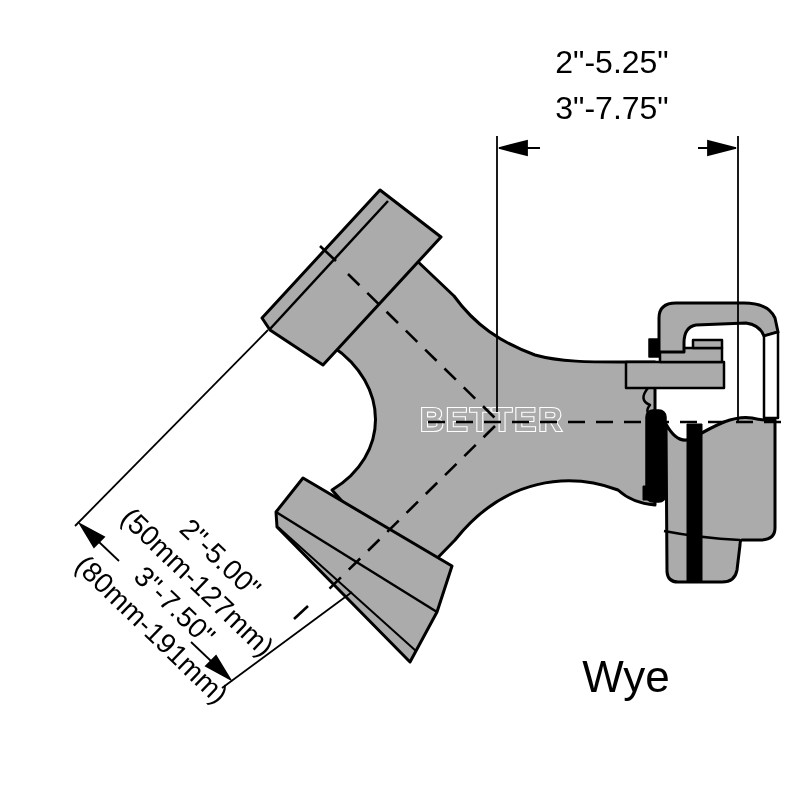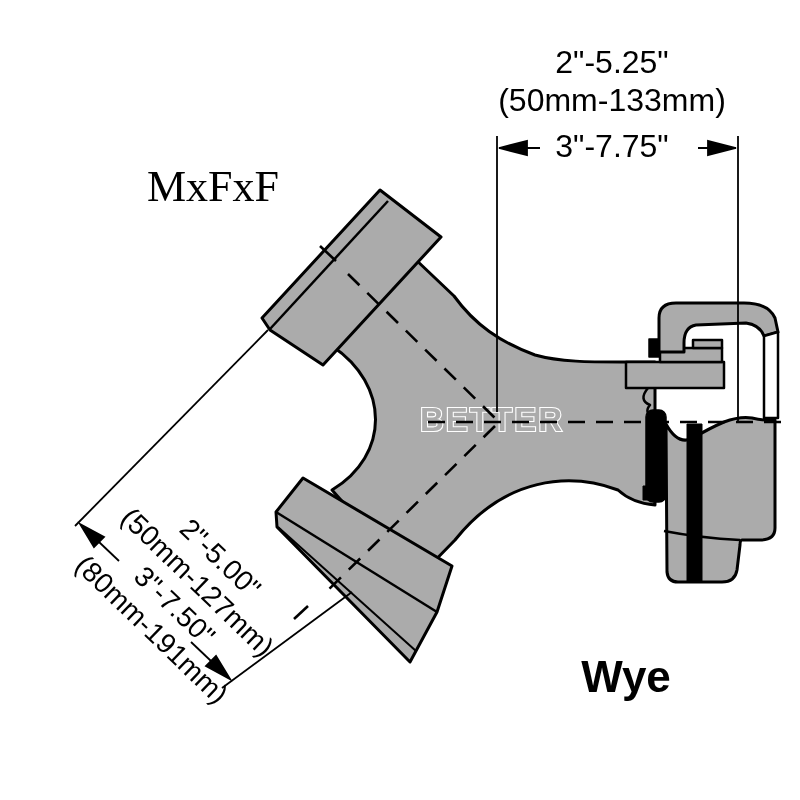--- a/index.html
+++ b/index.html
@@ -8,21 +8,21 @@
     overflow:hidden; font-family:"Liberation Sans", sans-serif;
   }
   .stage svg { position:absolute; left:0; top:0; }
   .txt { position:absolute; color:#000; white-space:nowrap; }
   .material-label {
     left:213px; top:186px; transform:translate(-50%,-50%);
     font-family:"Liberation Serif", serif; font-size:44px; letter-spacing:0px;
   }
   .part-label {
     left:626px; top:677px; transform:translate(-50%,-50%);
-    font-weight:bold; font-size:44px;
+    font-weight:normal; font-size:44px;
   }
   .dim-top {
     left:612px; top:43px; transform:translateX(-50%);
     font-size:32px; line-height:38px; text-align:center;
   }
   .dim-top .gap { margin-top:8px; }
   .dim-diag {
     left:186px; top:594px; transform:translate(-50%,-50%) rotate(44deg);
     font-size:28px; line-height:33px; text-align:center;
   }
@@ -127,25 +127,23 @@
 
       <line x1="268" y1="330" x2="75" y2="526"></line>
       <line x1="352" y1="592" x2="222" y2="688"></line>
       <line x1="99" y1="542" x2="119" y2="561"></line>
       <polygon points="80,524 104,537 94,547"></polygon>
       <line x1="211" y1="661" x2="191" y2="642"></line>
       <polygon points="230,679 216,656 206,666"></polygon>
     </g>
   </svg>
 
-  <div class="txt material-label">MxFxF</div>
 
   <div class="txt dim-top">
     <div>2"-5.25"</div>
-    <div>(50mm-133mm)</div>
     <div class="gap">3"-7.75"</div>
   </div>
 
   <div class="txt dim-diag">
     <div>2"-5.00"</div>
     <div>(50mm-127mm)</div>
     <div>3"-7.50"</div>
     <div>(80mm-191mm)</div>
   </div>
 

